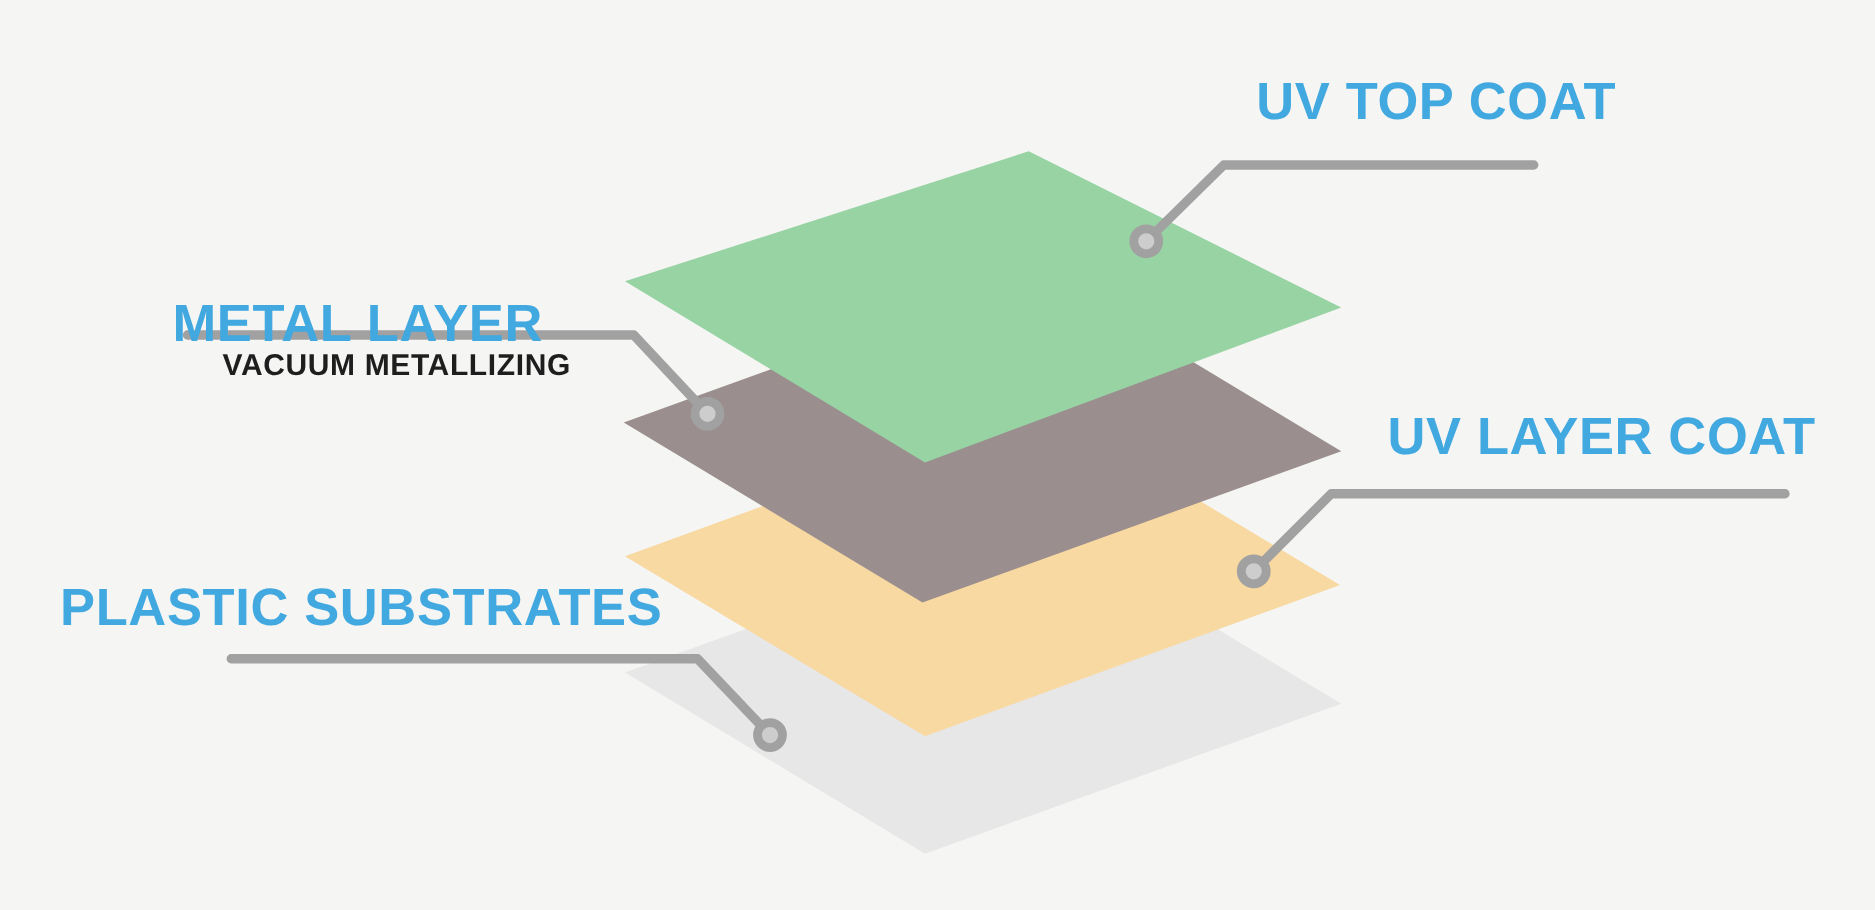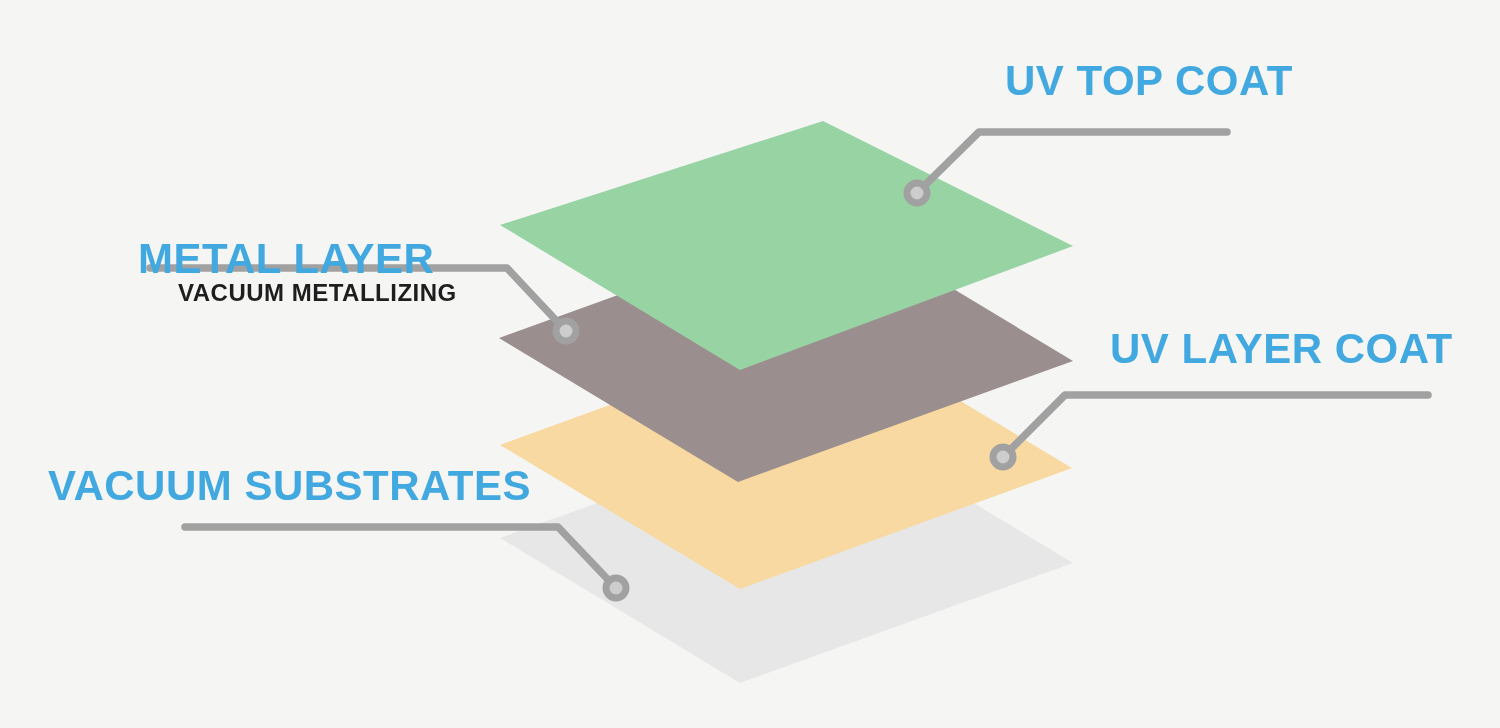--- a/index.html
+++ b/index.html
@@ -58,14 +58,14 @@
   </svg>
 
   <div class="label" style="left:1005px; top:58px;">UV TOP COAT</div>
 
   <div class="label" style="left:138px; top:192px;margin-top:44px;">METAL LAYER</div>
 
   <div class="sublabel" style="left:178px; top:280px;text-align:center;">VACUUM METALLIZING</div>
 
   <div class="label" style="left:1110px; top:326px;">UV LAYER COAT</div>
 
-  <div class="label" style="left:48px; top:463px;">VACUUM SUBSTRATES</div>
+  <div class="label" style="left:48px; top:463px;">PLASTIC SUBSTRATES</div>
 </div>
 
 </body></html>

